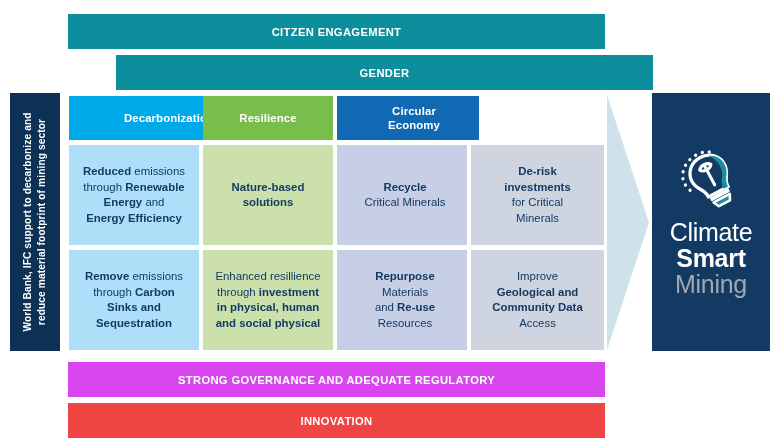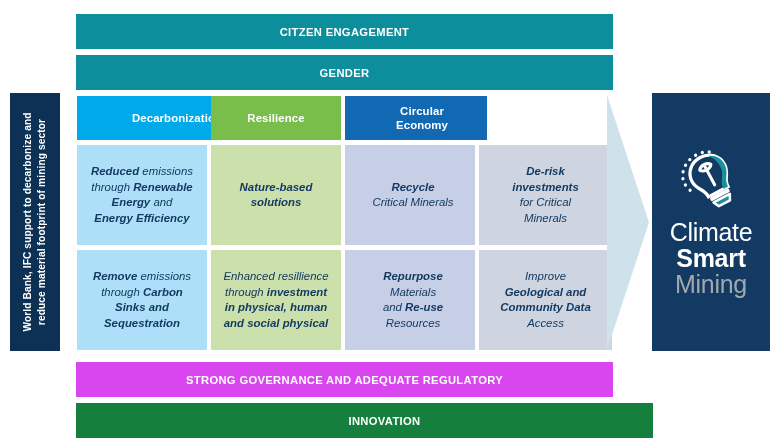--- a/index.html
+++ b/index.html
@@ -36,21 +36,21 @@
     font-weight: bold;
     line-height: 14px;
     text-align: center;
     letter-spacing: 0.1px;
   }
   #left-panel .rot .l2 { display: block; }
 
   
   #center {
     position: absolute;
-    left: 76px;
+    left: 68px;
     top: 14px;
     width: 537px;
     height: 412px;
   }
 
   .band {
     position: absolute;
     left: 0;
     width: 537px;
     background: #0c8e9c;
@@ -89,21 +89,21 @@
     align-items: center;
     justify-content: center;
     text-align: center;
     color: #143a62;
     font-size: 11.4px;
     line-height: 15.5px;
     padding: 4px 6px;
     box-sizing: border-box;
   }
   .cell b { font-weight: bold; }
-  .cell .txt { display: block; font-style: italic; }
+  .cell .txt { display: block; }
 
   
   .c0 { left: 1px;   width: 130px; }
   .c1 { left: 135px; width: 130px; }
   .c2 { left: 269px; width: 130px; padding-left: 12px; }
   .c3 { left: 403px; width: 133px; }
 
   
   .r0 { top: 131px; height: 100px; }
   .r1 { top: 236px; height: 100px; }
@@ -178,21 +178,21 @@
 <div id="left-panel" style="background: rgb(13, 48, 85);">
   <span class="rot">
     <span class="l1">World Bank, IFC support to decarbonize and</span>
     <span class="l2">reduce material footprint of mining sector</span>
   </span>
 </div>
 
 <div id="center">
 
   <div class="band" id="band-citizen" style="background: rgb(12, 142, 156);">CITZEN ENGAGEMENT</div>
-  <div class="band" id="band-gender" style="background: rgb(12, 142, 156);">GENDER</div>
+  <div class="band" id="band-gender" style="background: rgb(12, 142, 156); margin-left: 48px;">GENDER</div>
 
   <div class="colhead c0 head-0" style="background: rgb(0, 169, 233);">
       <span>Decarbonization</span>
     </div>
   <div class="colhead c1 head-1" style="background: rgb(121, 189, 74);">
       <span>Resilience</span>
     </div>
   <div class="colhead c2 head-2" style="background: rgb(17, 104, 179);">
       <span>Circular<br>Economy</span>
     </div>
@@ -217,21 +217,21 @@
       <span class="txt"><span>Enhanced resillience</span><br><span>through </span><b>investment</b><br><b>in physical, human</b><br><b>and social physical</b></span>
     </div>
   <div class="cell c2 r1 body-2" style="background: rgb(199, 207, 230);">
       <span class="txt"><b>Repurpose</b><br><span>Materials</span><br><span>and </span><b>Re-use</b><br><span>Resources</span></span>
     </div>
   <div class="cell c3 r1 body-3" style="background: rgb(206, 212, 224);">
       <span class="txt"><span>Improve</span><br><b>Geological and</b><br><b>Community Data</b><br><span>Access</span></span>
     </div>
 
   <div class="band" id="band-gov" style="background: #d946ef;">STRONG GOVERNANCE AND ADEQUATE REGULATORY</div>
-  <div class="band" id="band-innov" style="background: #15803d; padding-left: 40px;">INNOVATION</div>
+  <div class="band" id="band-innov" style="background: #ef4444;">INNOVATION</div>
 </div>
 
 <svg id="arrow" viewBox="0 0 42 255">
   <polygon id="arrow-poly" points="0,0 42,127.5 0,255" fill="#cfe2ec"></polygon>
 </svg>
 
 <div id="right-panel" style="background: rgb(18, 58, 98);">
   <svg id="brand-logo" viewBox="0 0 64 64">
     <g transform="rotate(-28 32 32)">
 

